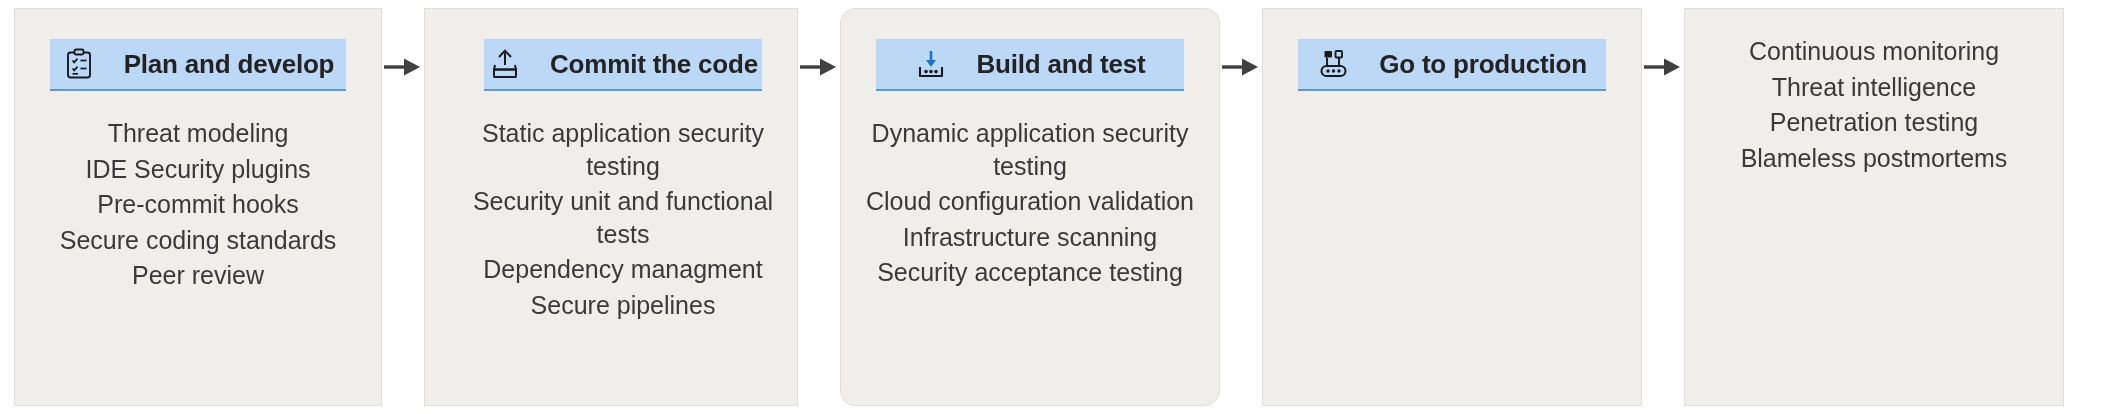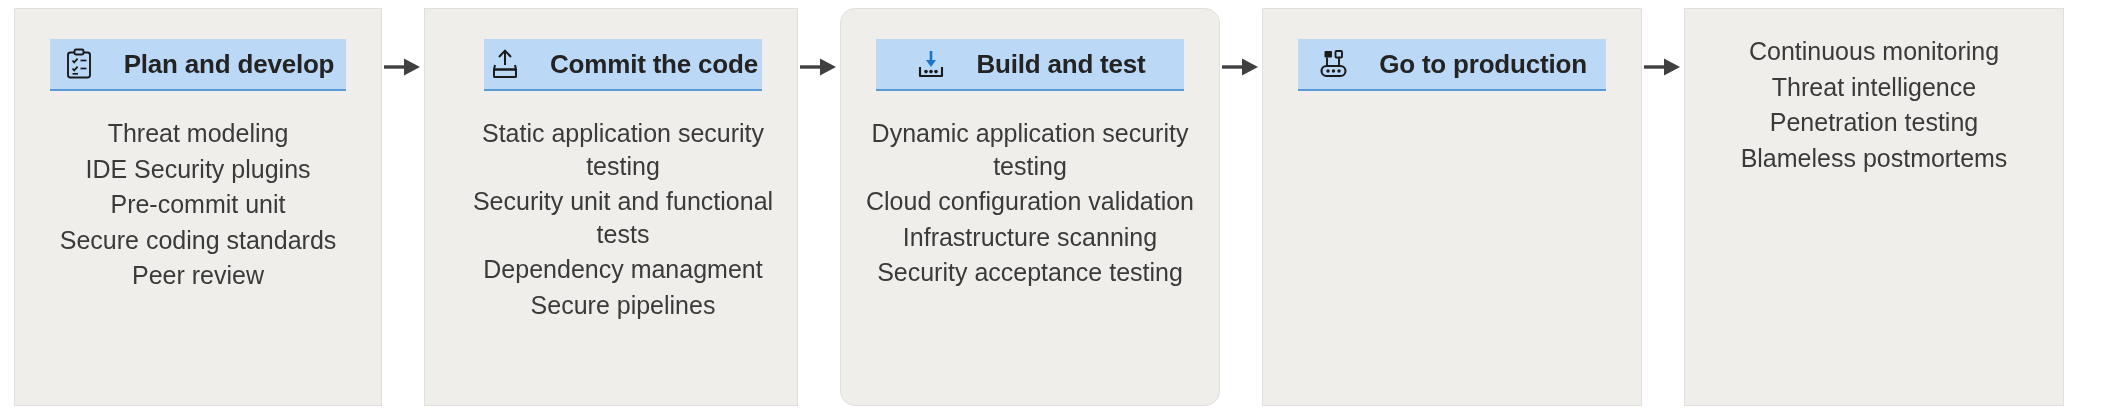--- a/index.html
+++ b/index.html
@@ -113,21 +113,21 @@
           <polyline points="8.5,20.5 10.2,22.4 13.6,18.6" stroke-width="1.7"></polyline>
           <line x1="16.5" y1="20.5" x2="22.5" y2="20.5" stroke-width="1.7"></line>
           <line x1="8.5" y1="25.8" x2="14" y2="25.8" stroke-width="1.7"></line>
         </svg>
       </span>
       <span class="title">Plan and develop</span>
     </div>
     <div class="stage-body">
       <div class="item">Threat modeling</div>
       <div class="item">IDE Security plugins</div>
-      <div class="item">Pre-commit unit</div>
+      <div class="item">Pre-commit hooks</div>
       <div class="item">Secure coding standards</div>
       <div class="item">Peer review</div>
     </div>
   </div>
 
   <div class="arrow">
     <span>
       <svg width="38" height="22" viewBox="0 0 38 22">
         <line x1="0" y1="11" x2="22" y2="11" stroke="#404040" stroke-width="3.4"></line>
         <polygon points="20,2.5 36,11 20,19.5" fill="#404040"></polygon>

